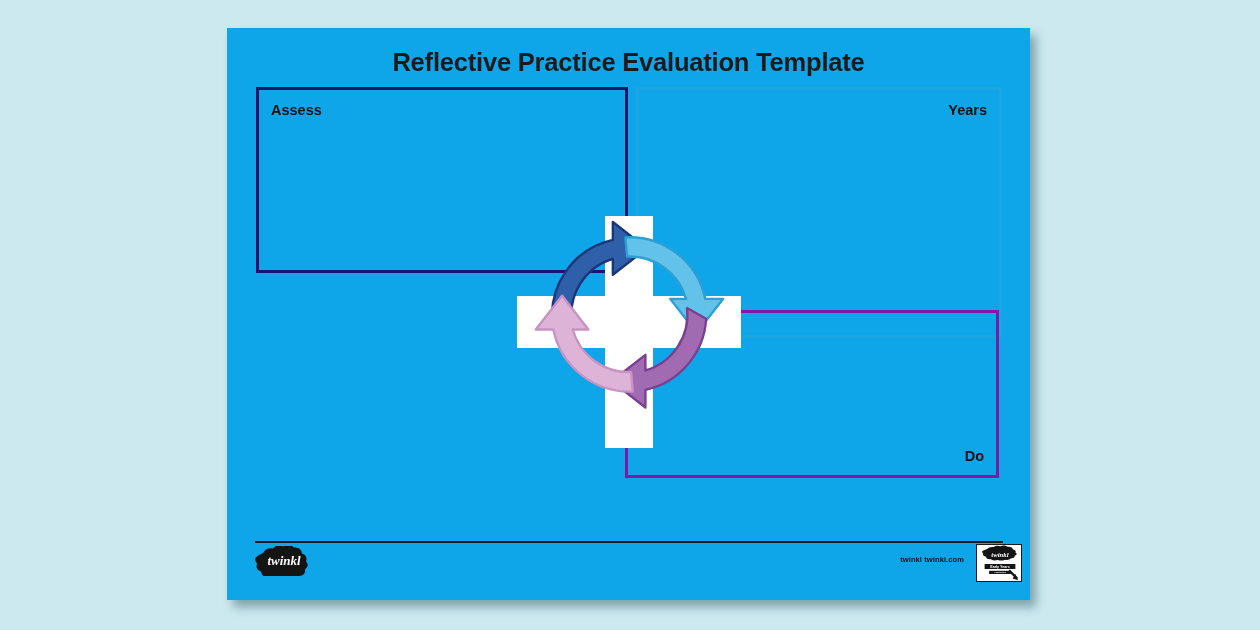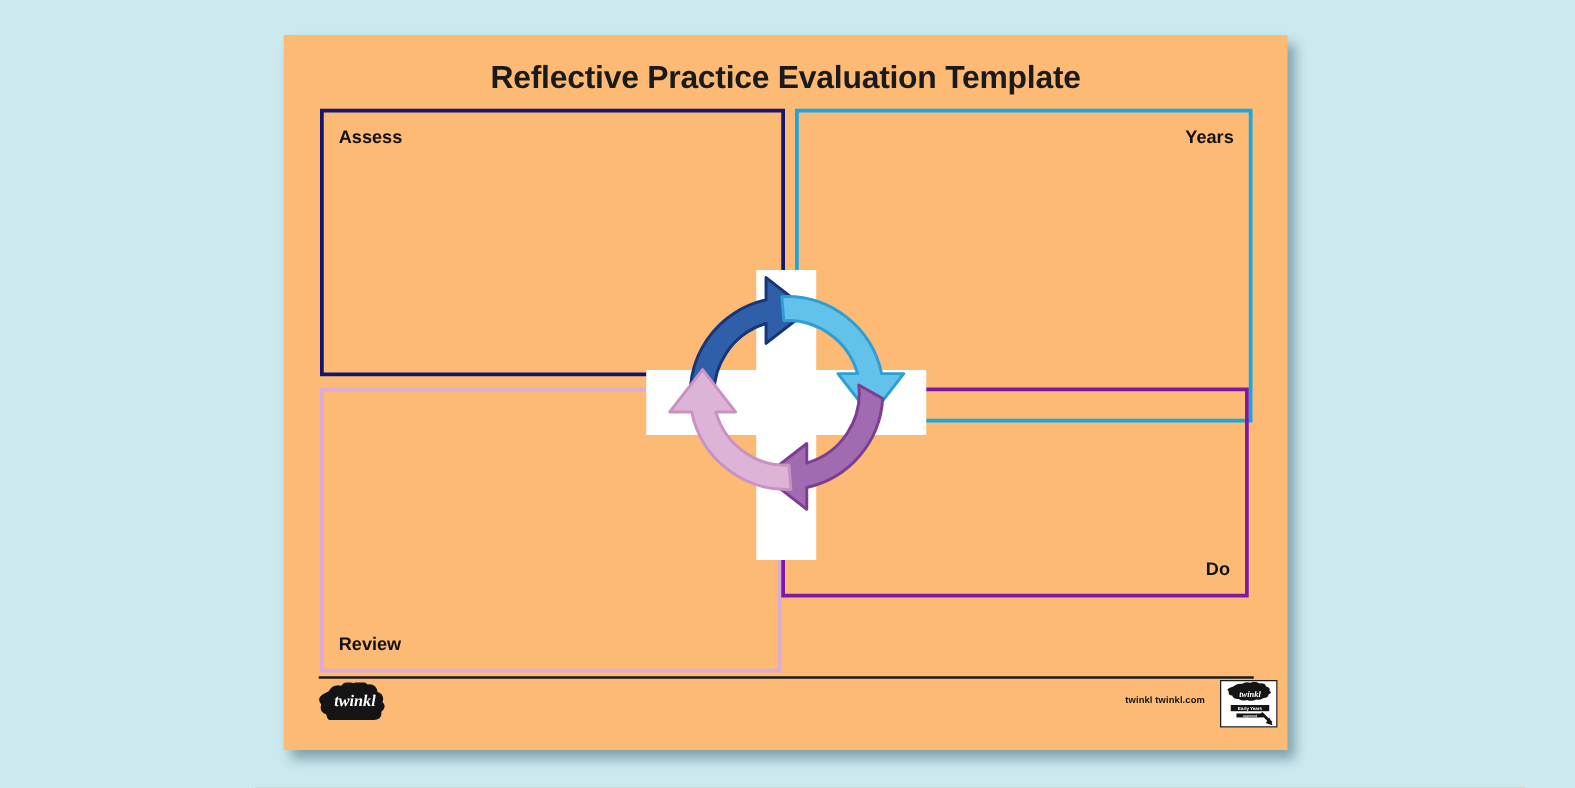--- a/index.html
+++ b/index.html
@@ -20,21 +20,21 @@
     height: 630px;
   }
 
   
   #sheet {
     position: absolute;
     left: 227px;
     top: 28px;
     width: 803px;
     height: 572px;
-    background: #fdba74;
+    background: #0ea5e9;
     box-shadow: 6px 7px 9px rgba(40, 80, 90, 0.45);
   }
 
   
   #title {
     position: absolute;
     left: 0;
     top: 20px;
     width: 803px;
     text-align: center;
@@ -56,21 +56,21 @@
     font-weight: bold;
     color: #111111;
     white-space: nowrap;
   }
 
   
   #quad-assess {
     left: 29px;
     top: 59px;
     width: 372px;
-    height: 214px;
+    height: 186px;
     border: 3px solid #15156e;
     text-align: right;
   }
   #label-assess { left: 12px; top: 12px; }
 
   
   #quad-plan {
     left: 409px;
     top: 59px;
     width: 366px;
@@ -165,23 +165,20 @@
     <div id="title">Reflective Practice Evaluation Template</div>
 
     <div class="quad" id="quad-assess">
       <div class="quad-label" id="label-assess">Assess</div>
     </div>
 
     <div class="quad" id="quad-plan">
       <div class="quad-label" id="label-plan">Years</div>
     </div>
 
-    <div class="quad" id="quad-review">
-      <div class="quad-label" id="label-review">Review</div>
-    </div>
 
     <div class="quad" id="quad-do">
       <div class="quad-label" id="label-do">Do</div>
     </div>
 
     <div class="mask" id="mask-v-top"></div>
     <div class="mask" id="mask-v-bot"></div>
     <div class="mask" id="mask-h-left"></div>
     <div class="mask" id="mask-h-right"></div>
 

